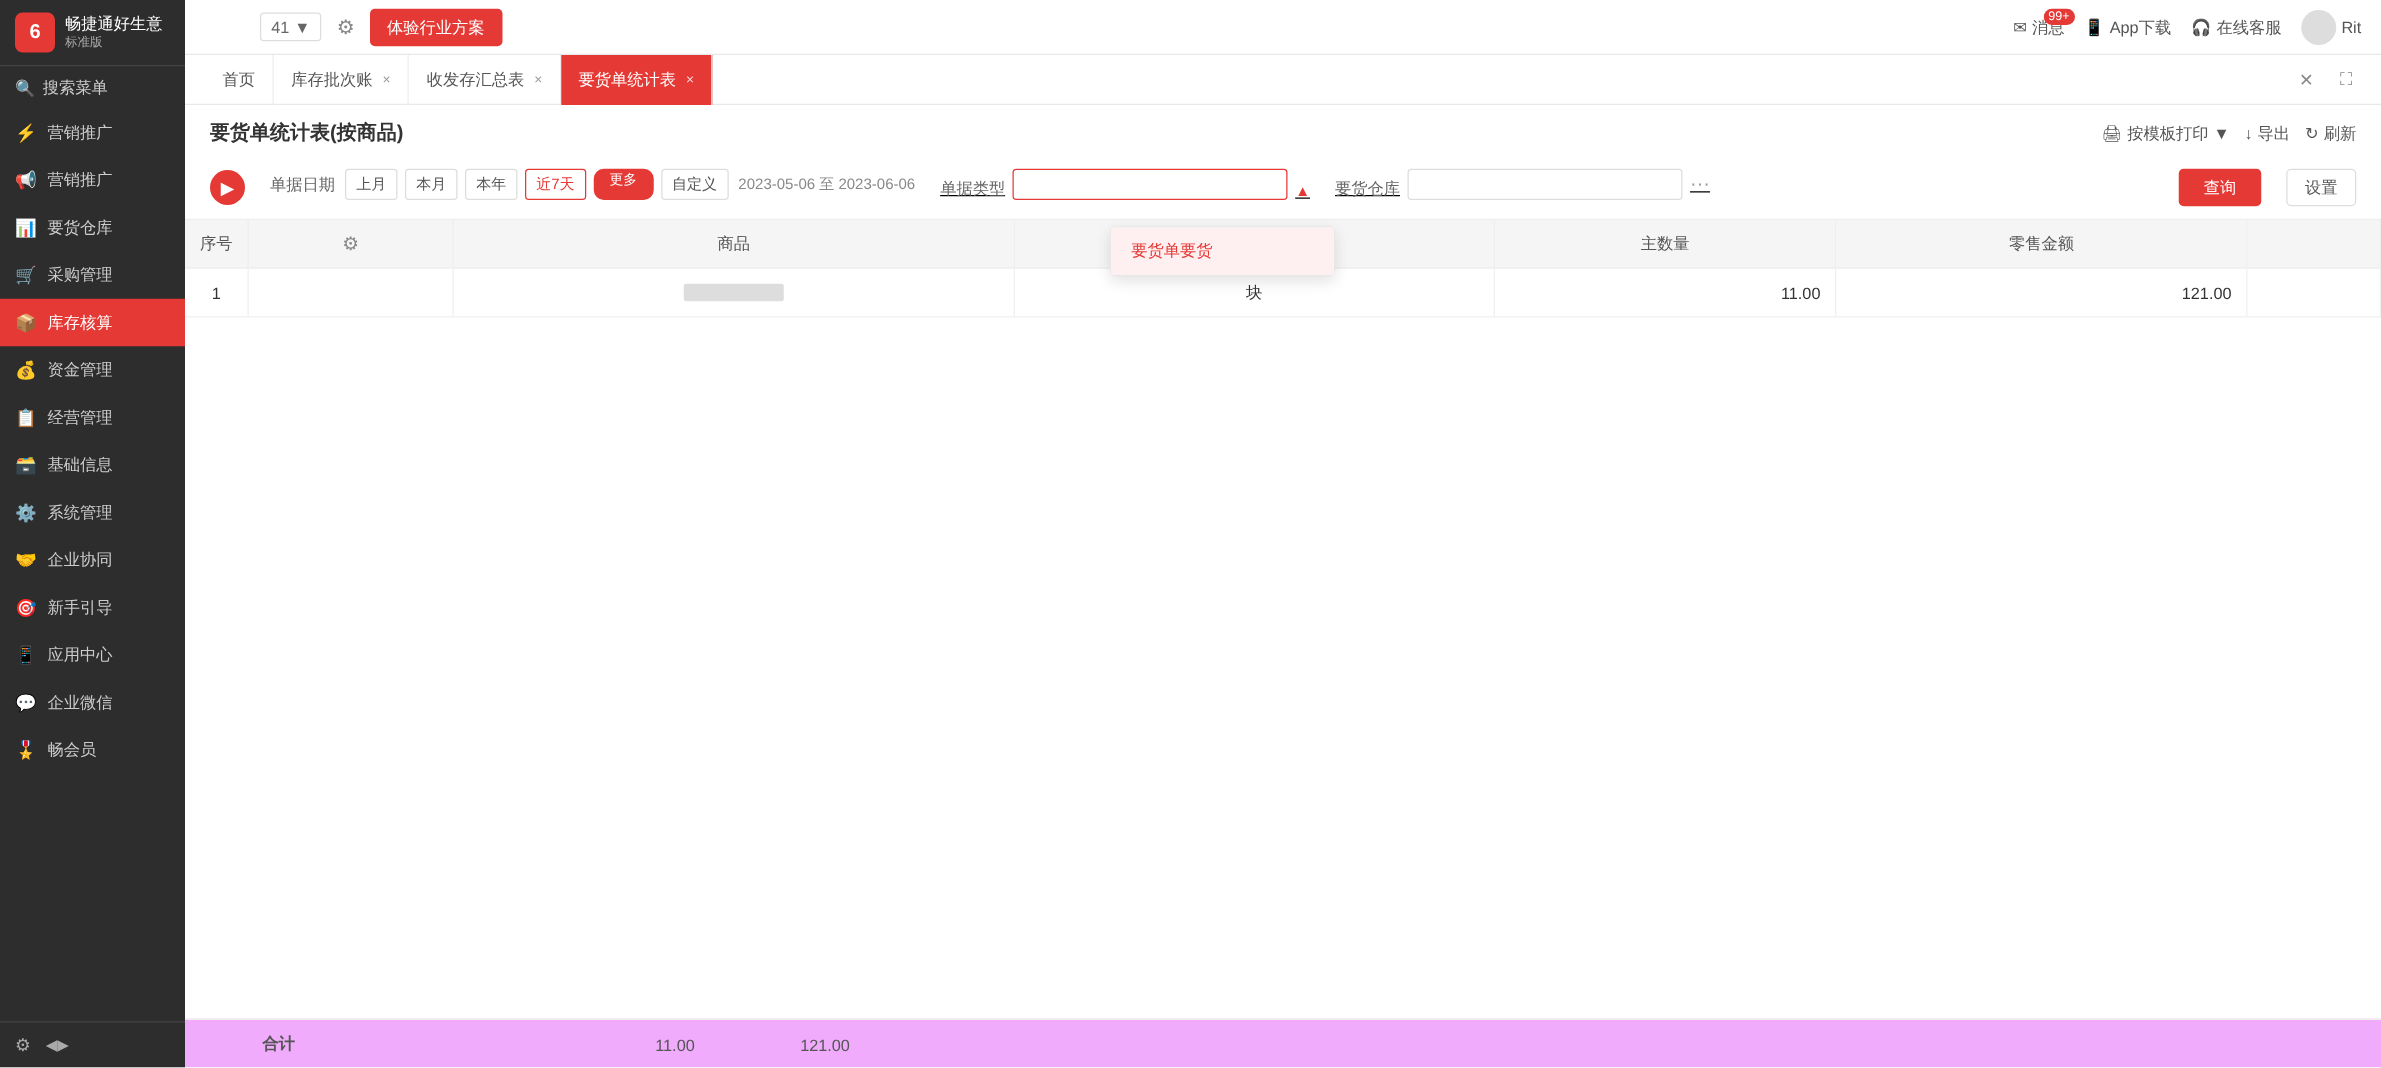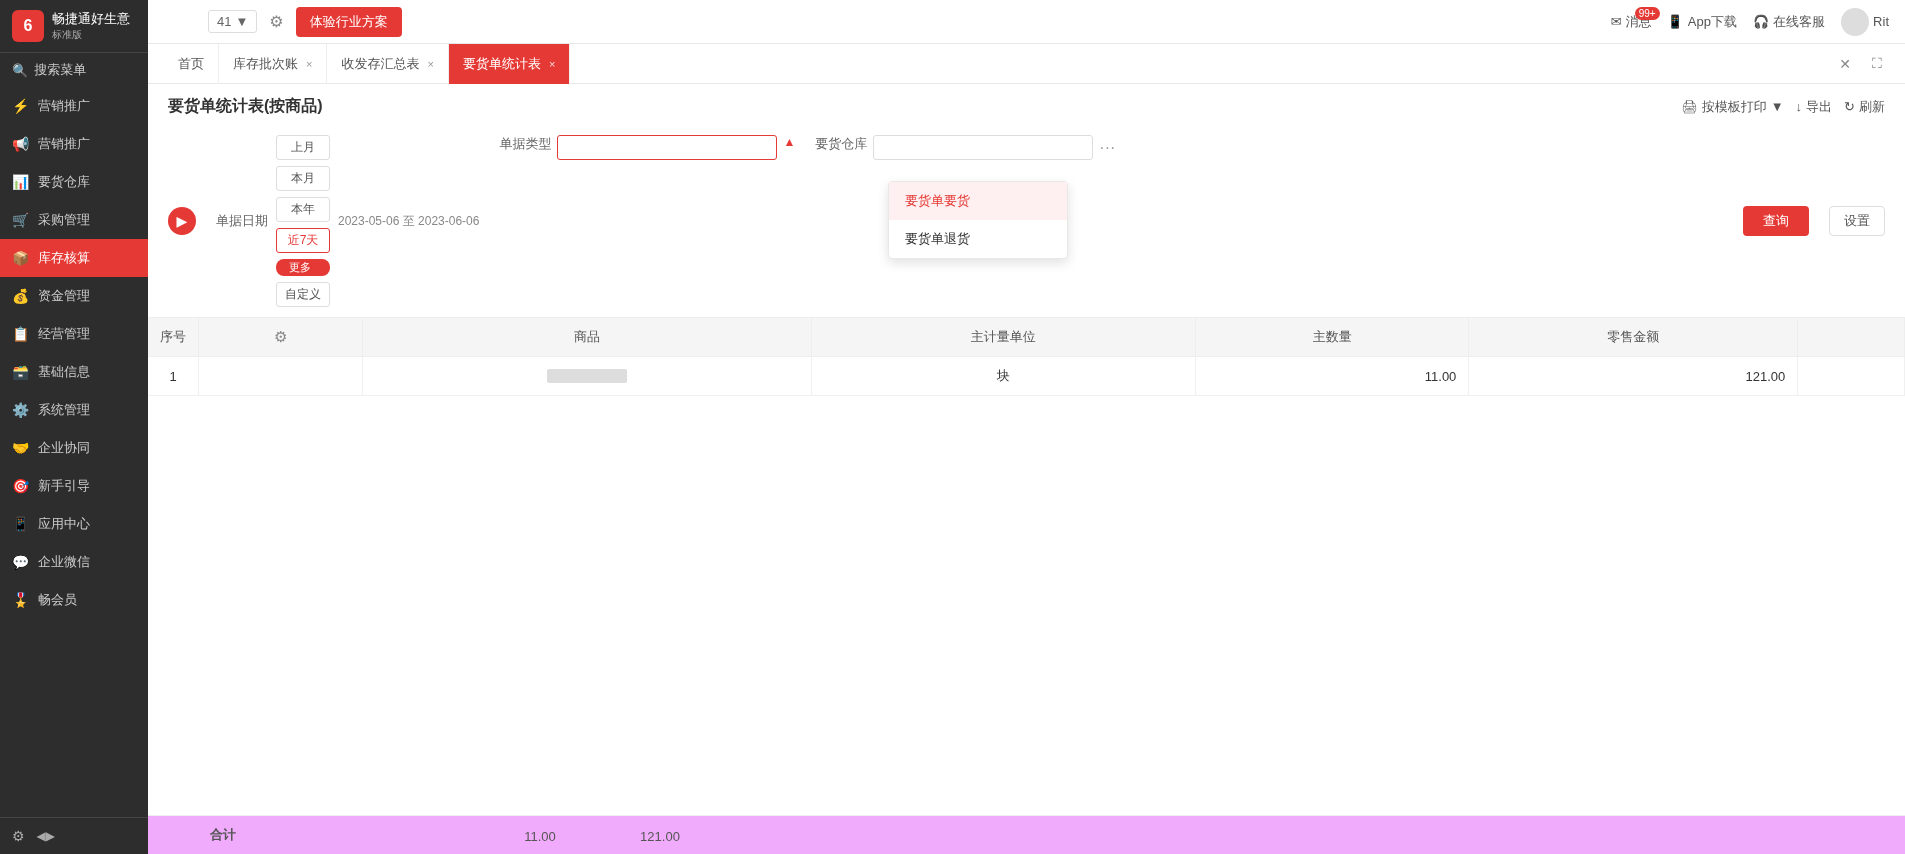--- a/index.html
+++ b/index.html
@@ -264,21 +264,20 @@
     .filter-group {
       display: flex;
       align-items: center;
       gap: 8px;
       flex-wrap: wrap;
     }
     .filter-label { color: #666; font-size: 13px; }
     .date-quickbtns {
       display: flex;
       gap: 6px;
-      flex-direction: column;
     }
     .date-btn {
       padding: 3px 8px;
       border: 1px solid #ddd;
       border-radius: 3px;
       font-size: 12px;
       cursor: pointer;
       color: #555;
       background: #fff;
     }
@@ -287,22 +286,23 @@
       background: #e53935;
       color: #fff;
       font-size: 11px;
       padding: 1px 13px;
       border-radius: 8px;
       cursor: pointer;
     }
     .date-range-text { font-size: 12px; color: #888; }
     .filter-input-group {
       display: flex;
-      align-items: flex-start;
+      align-items: flex-end;
       gap: 6px;
+      text-decoration: underline;
     }
     .filter-select {
       border: 1px solid #ddd;
       border-radius: 3px;
       padding: 4px 8px;
       font-size: 13px;
       color: #333;
       background: #fff;
       width: 220px;
       outline: none;
@@ -624,21 +624,20 @@
         <span class="filter-more-btn">···</span>
       </div>
 
       <div class="filter-actions-right">
         <button class="btn-query">查询</button>
         <button class="btn-settings">设置</button>
       </div>
 
       <div class="dropdown-menu">
         <div class="dropdown-item selected">要货单要货</div>
-        <div class="dropdown-item">要货单退货</div>
       </div>
     </div>
 
     <div class="table-area">
       <table>
         <thead>
           <tr>
             <th>序号</th>
             <th class="th-settings">⚙</th>
             <th>商品</th>

